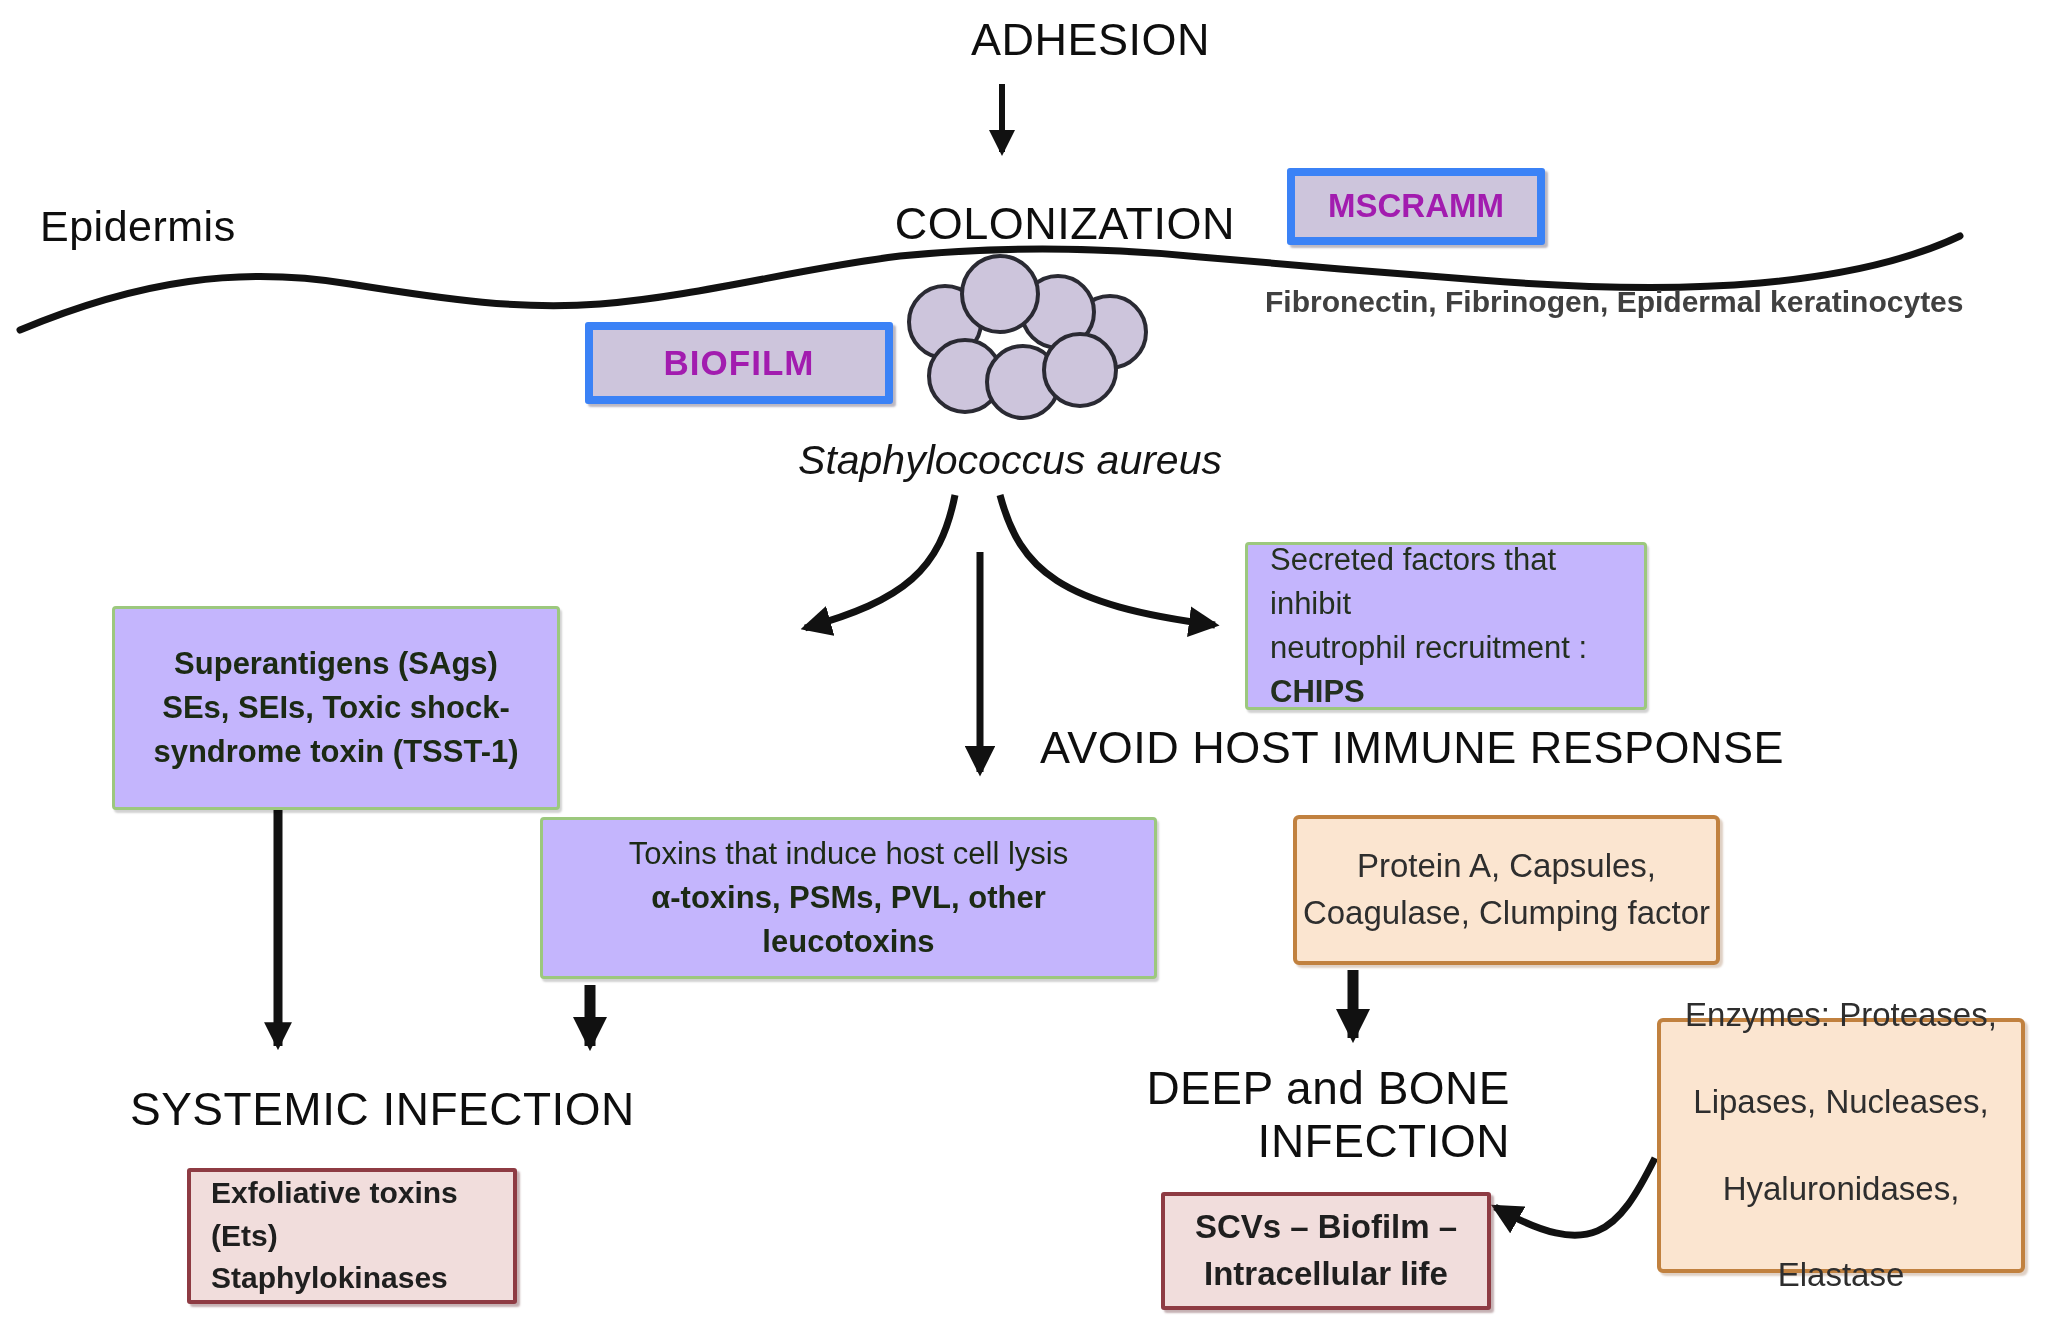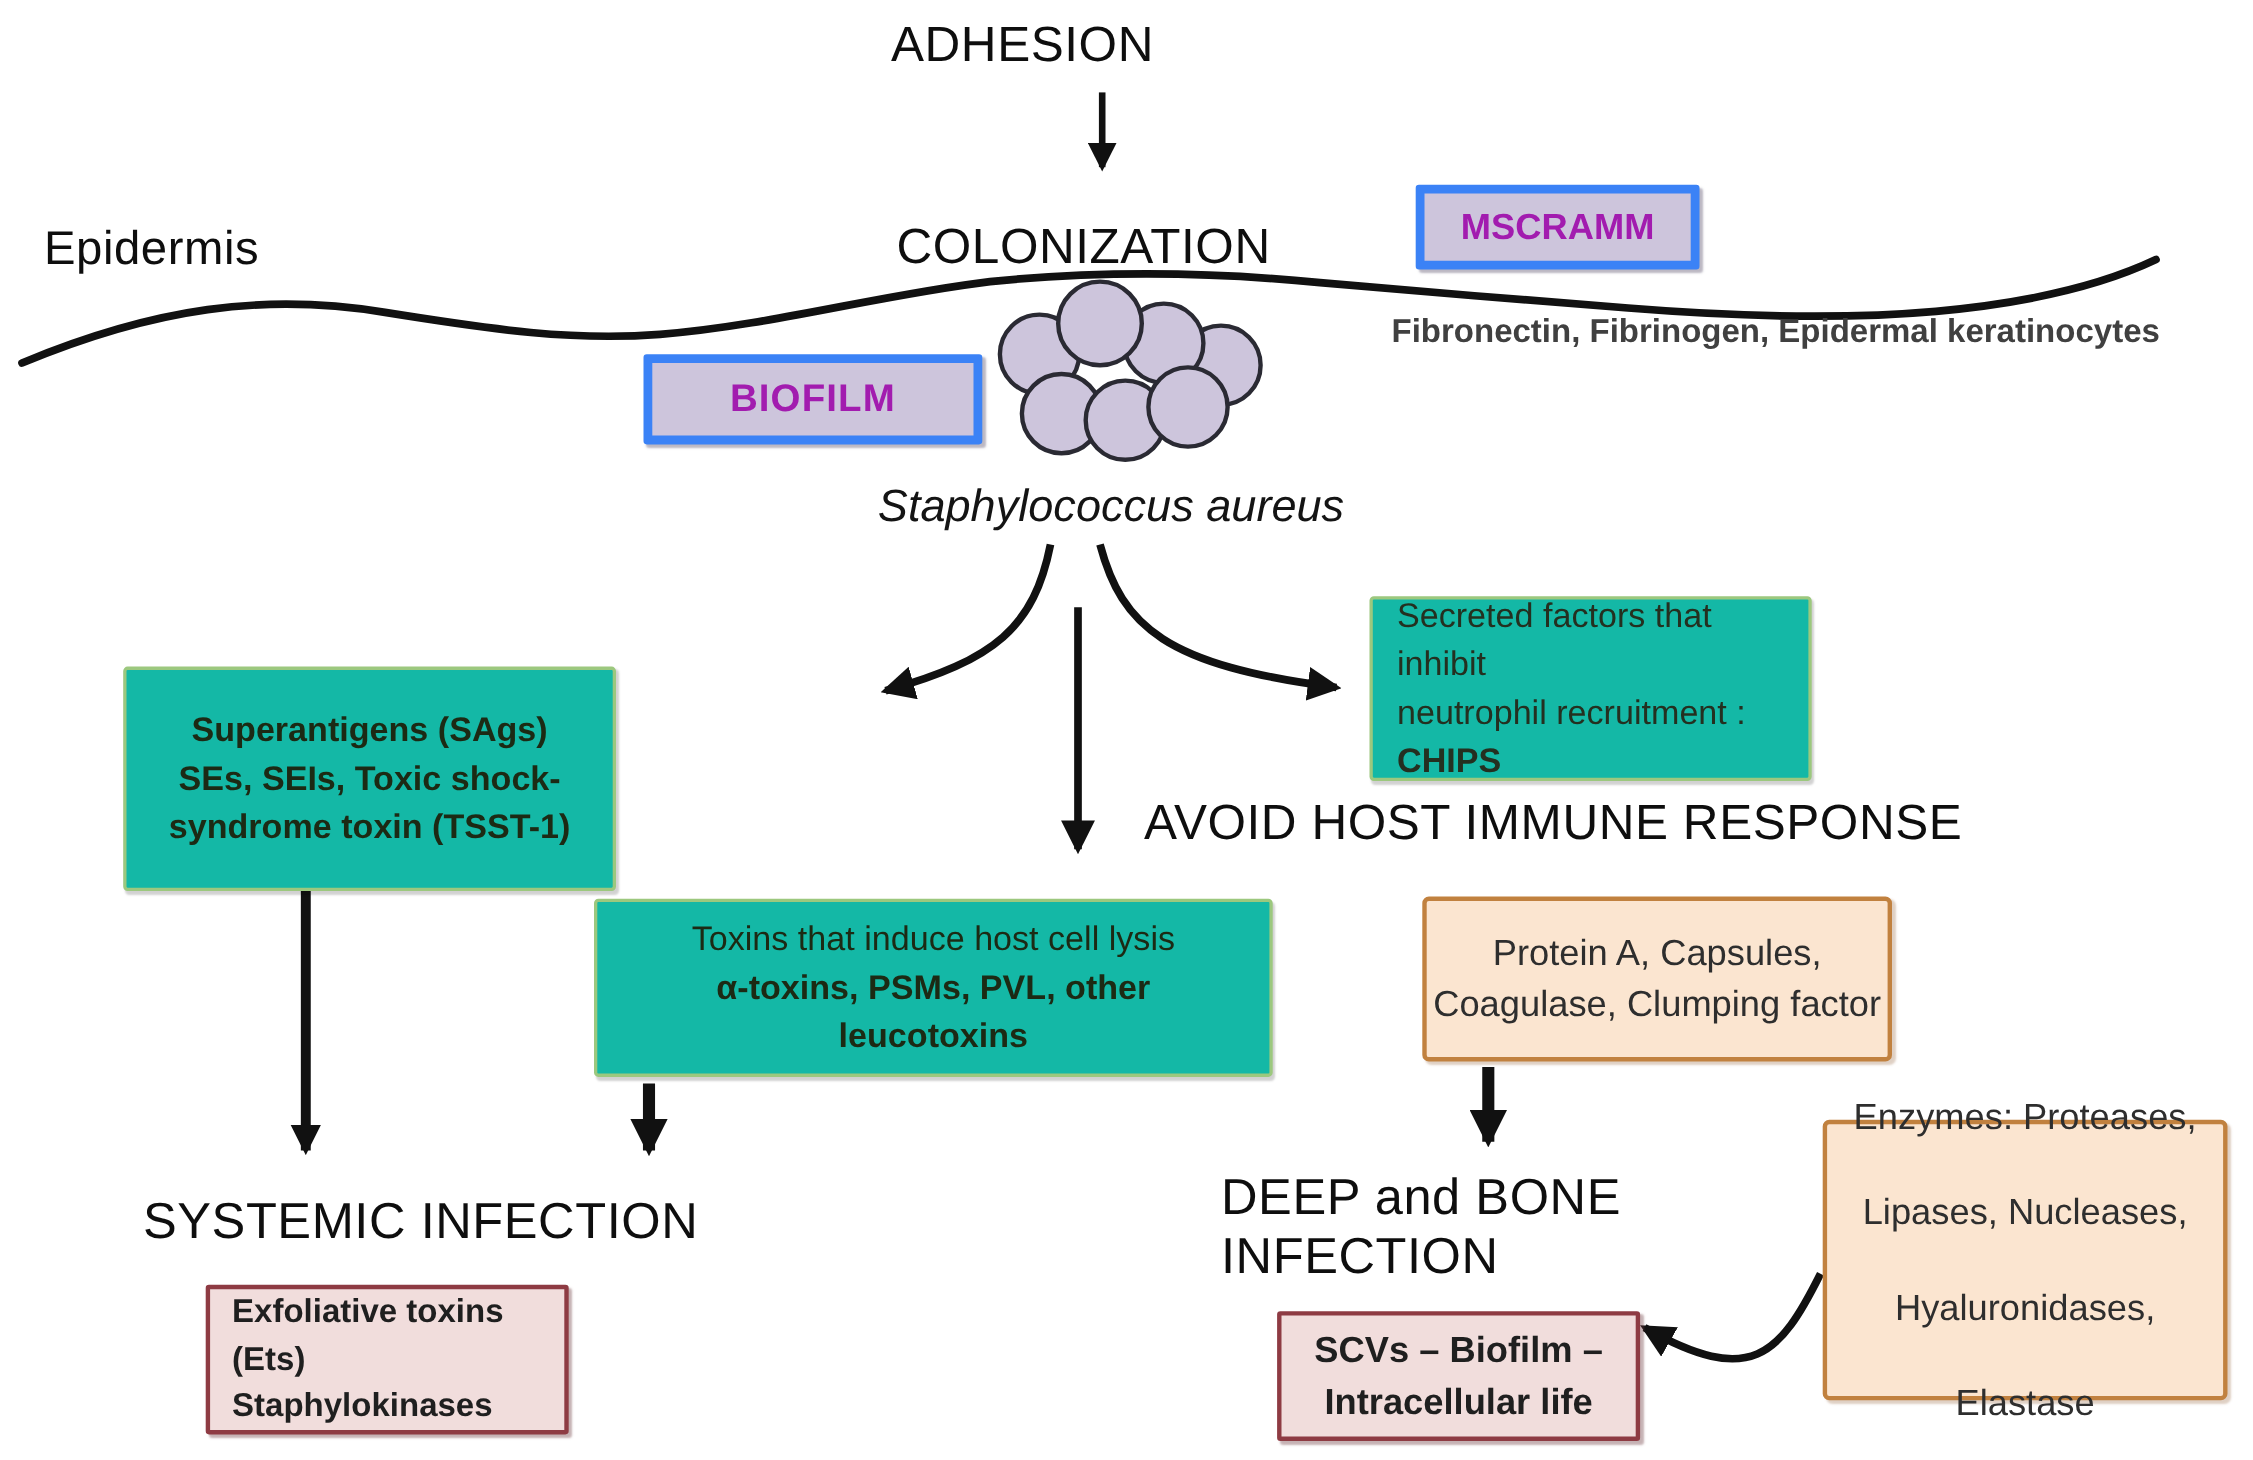--- a/index.html
+++ b/index.html
@@ -4,33 +4,33 @@
 <style>
   html,body{margin:0;padding:0;background:#ffffff;}
   #canvas{
     position:relative;width:2048px;height:1327px;background:#ffffff;overflow:hidden;
     font-family:"Liberation Sans", sans-serif;color:#111;
   }
   svg.layer{position:absolute;left:0;top:0;width:2048px;height:1327px;}
   .heading{
     position:absolute;font-size:45px;color:#0e0e0e;letter-spacing:.5px;white-space:nowrap;
   }
-  .center{text-align:left;}
+  .center{text-align:right;}
   .box{
     position:absolute;display:flex;flex-direction:column;justify-content:center;
     box-sizing:border-box;border-radius:5px;
   }
   .purple{
     background:#cdc5dc;border:8px solid #3b82f6;border-radius:3px;
     align-items:center;font-weight:bold;color:#a21caf;
     box-shadow:3px 3px 2px rgba(60,50,80,.35);
     margin-left:48px;
   }
   .green{
-    background:#14b8a6;border:3px solid #9cc87e;border-radius:4px;color:#1c2a14;
+    background:#c4b5fd;border:3px solid #9cc87e;border-radius:4px;color:#1c2a14;
     box-shadow:2px 3px 2px rgba(0,0,0,.18);
   }
   .orange{
     background:#fbe5d0;border:4px solid #c1813f;border-radius:6px;color:#2e2e2e;
     box-shadow:3px 3px 2px rgba(150,100,60,.30);
   }
   .pink{
     background:#f1dddc;border:4px solid #8e3b43;border-radius:3px;color:#1f1f1f;font-weight:bold;
     box-shadow:3px 3px 2px rgba(110,60,65,.40);
   }

